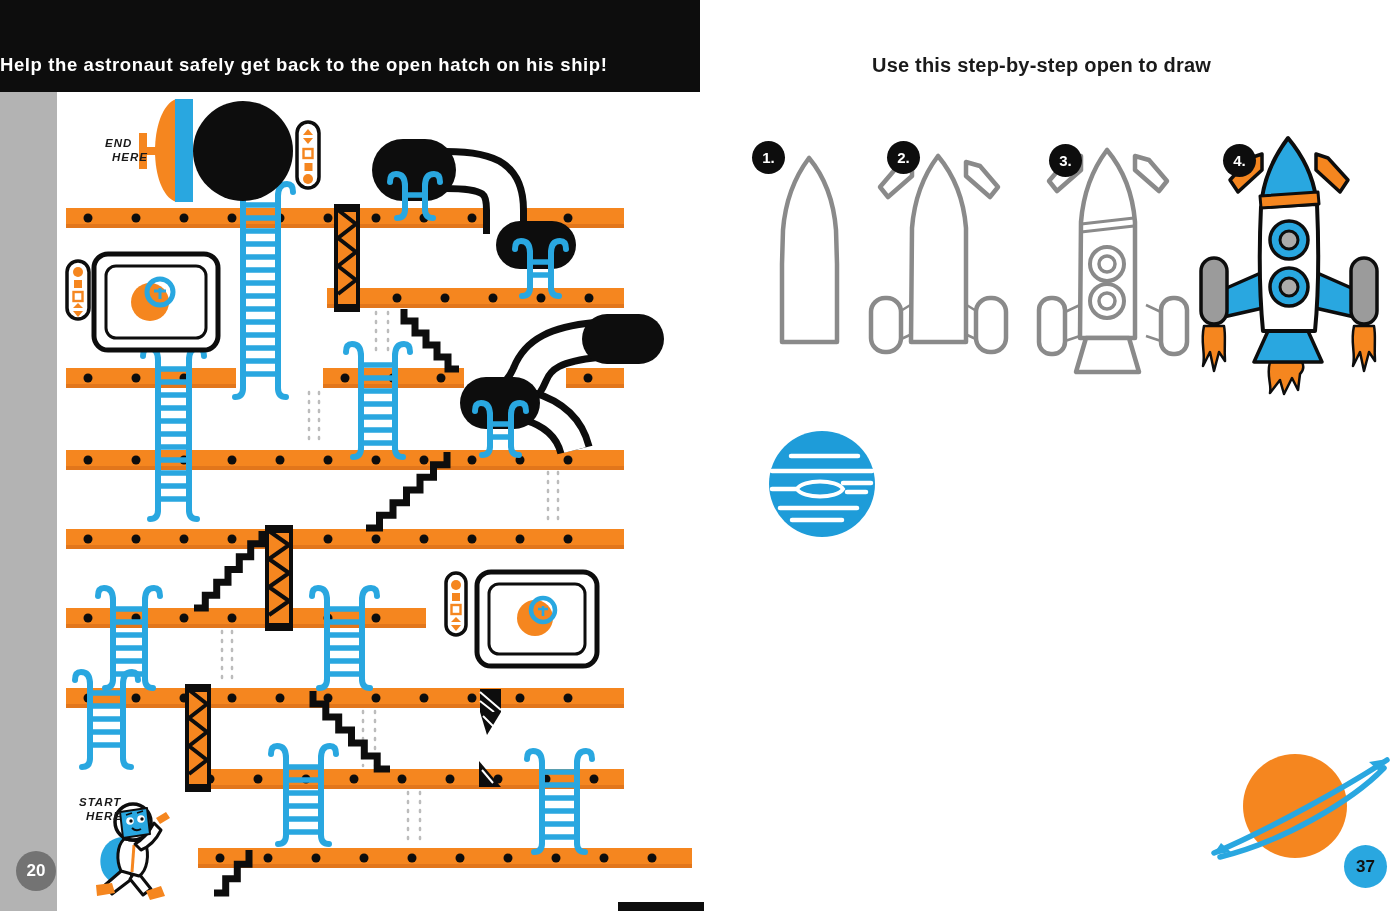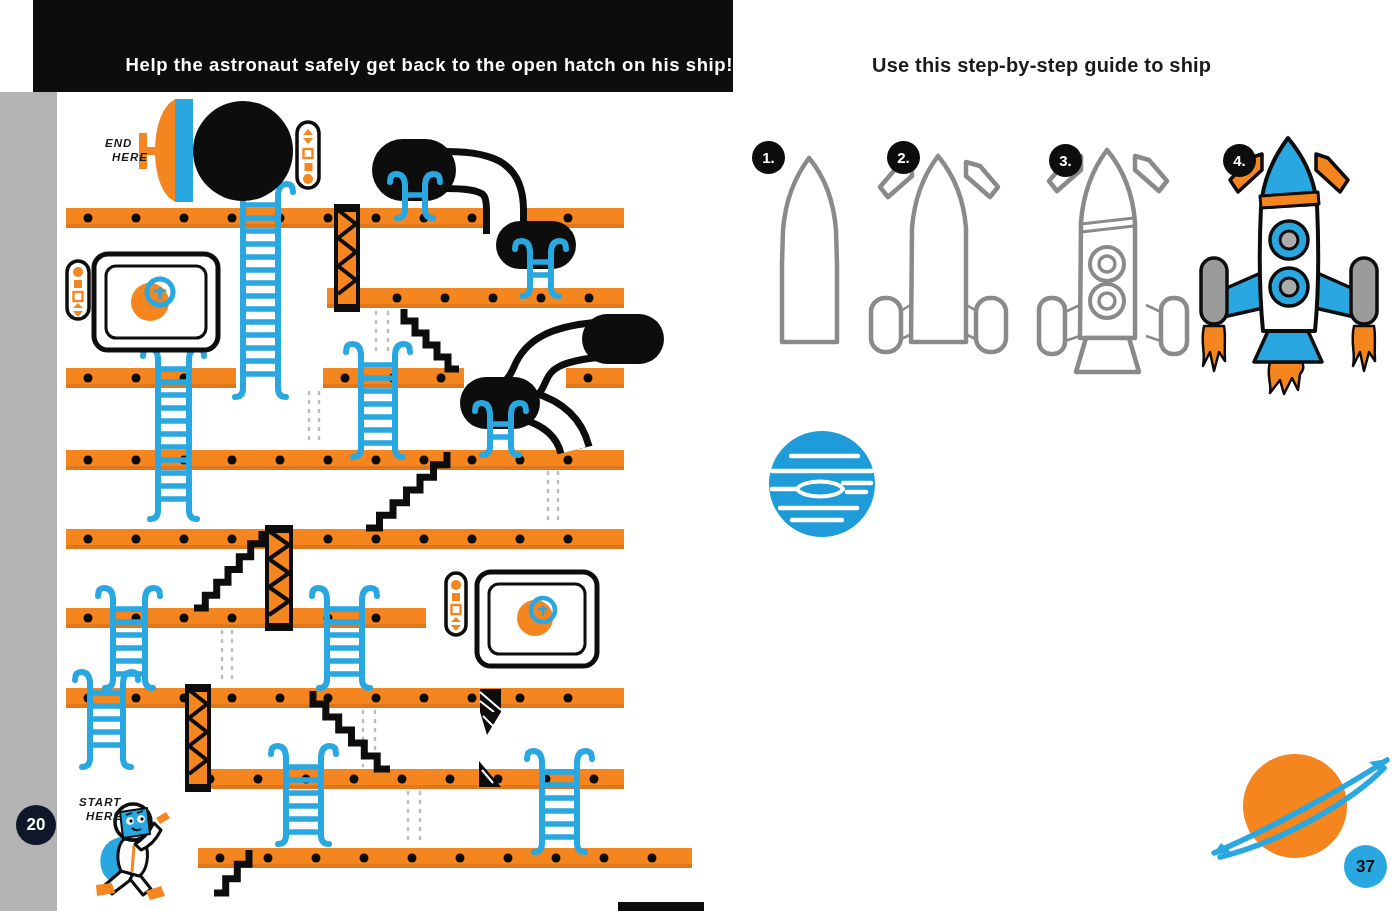--- a/index.html
+++ b/index.html
@@ -1,30 +1,30 @@
 <!DOCTYPE html>
 <html><head>
 <meta charset="utf-8">
 <style>
   html,body{margin:0;padding:0;background:#fff;}
   .page{position:relative;width:1400px;height:911px;background:#ffffff;overflow:hidden;
         font-family:"Liberation Sans","DejaVu Sans",sans-serif;}
   svg{position:absolute;left:0;top:0;}
   .overlay{position:absolute;}
   .banner{left:0;top:0;width:700px;height:92px;background:#0d0d0d;color:#ffffff;
-          display:flex;align-items:flex-end;justify-content:flex-end;padding-bottom:16px;
-          box-sizing:border-box;font-size:18.5px;font-weight:600;letter-spacing:.6px;margin-left:33px;}
+          display:flex;align-items:flex-end;justify-content:flex-start;padding-bottom:16px;
+          box-sizing:border-box;font-size:18.5px;font-weight:600;letter-spacing:.6px;}
   .page-edge{left:0;top:92px;width:57px;height:819px;background:#b3b3b3;}
   .maze-label{font-size:11.5px;font-weight:700;color:#1a1a1a;letter-spacing:1px;line-height:14px;font-style:italic;}
   .end-label{left:105px;top:136px;}
   .start-label{left:79px;top:795px;}
   .maze-label .l2{display:block;padding-left:7px;}
   .badge{border-radius:50%;display:flex;align-items:center;justify-content:center;
          font-weight:700;font-size:17px;}
-  .badge-20{left:16px;top:805px;width:40px;height:40px;background:#0f172a;color:#fff;}
+  .badge-20{left:16px;top:851px;width:40px;height:40px;background:#737373;color:#fff;}
   .badge-21{left:1344px;top:845px;width:43px;height:43px;background:#29a7e0;color:#111;}
   .instructions{left:872px;top:50px;width:380px;color:#1a1a1a;font-size:20px;
                 font-weight:600;letter-spacing:.2px;line-height:30px;}
   .step-badge{border-radius:50%;background:#0d0d0d;color:#fff;width:33px;height:33px;
               display:flex;align-items:center;justify-content:center;font-size:15px;font-weight:700;}
   .sb1{left:752px;top:141px;} .sb2{left:887px;top:141px;}
   .sb3{left:1049px;top:144px;} .sb4{left:1223px;top:144px;}
   .bottom-bar{left:618px;top:902px;width:86px;height:9px;background:#0d0d0d;}
 </style>
 </head>
@@ -543,21 +543,21 @@
 </div>
 
 <div class="overlay badge badge-20">
   <span>20</span>
 </div>
 <div class="overlay badge badge-21">
   <span>37</span>
 </div>
 
 <div class="overlay instructions">
-  <div>Use this step-by-step guide to ship</div>
+  <div>Use this step-by-step open to draw</div>
 </div>
 
 <div class="overlay step-badge sb1">
       <span>1.</span>
     </div>
 <div class="overlay step-badge sb2">
       <span>2.</span>
     </div>
 <div class="overlay step-badge sb3">
       <span>3.</span>

